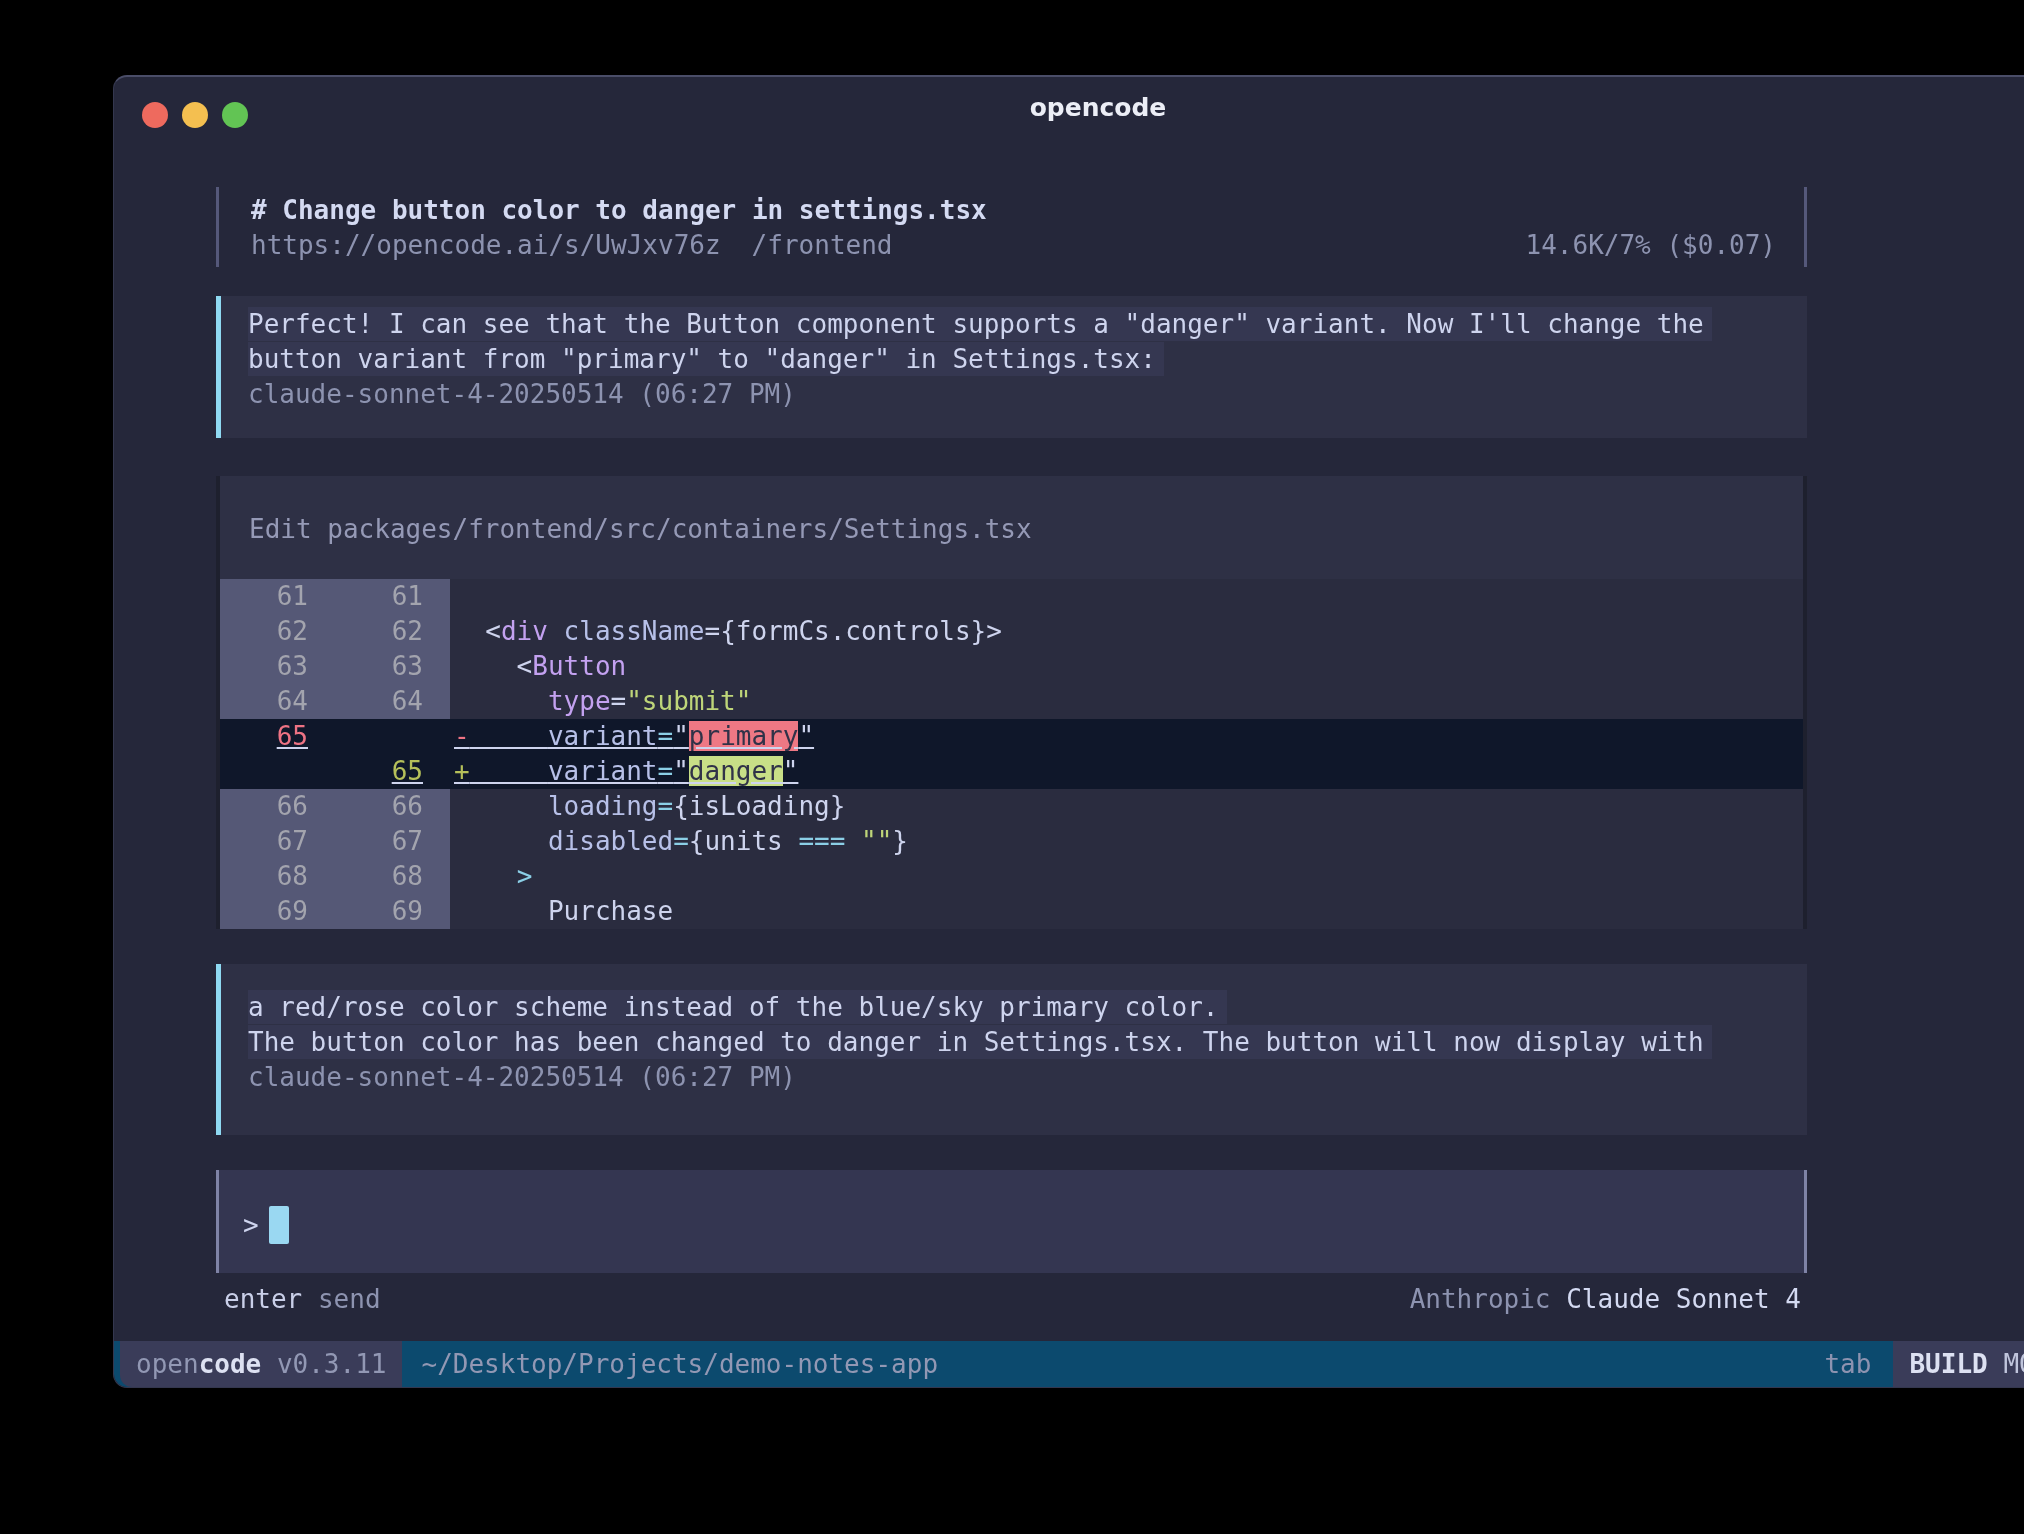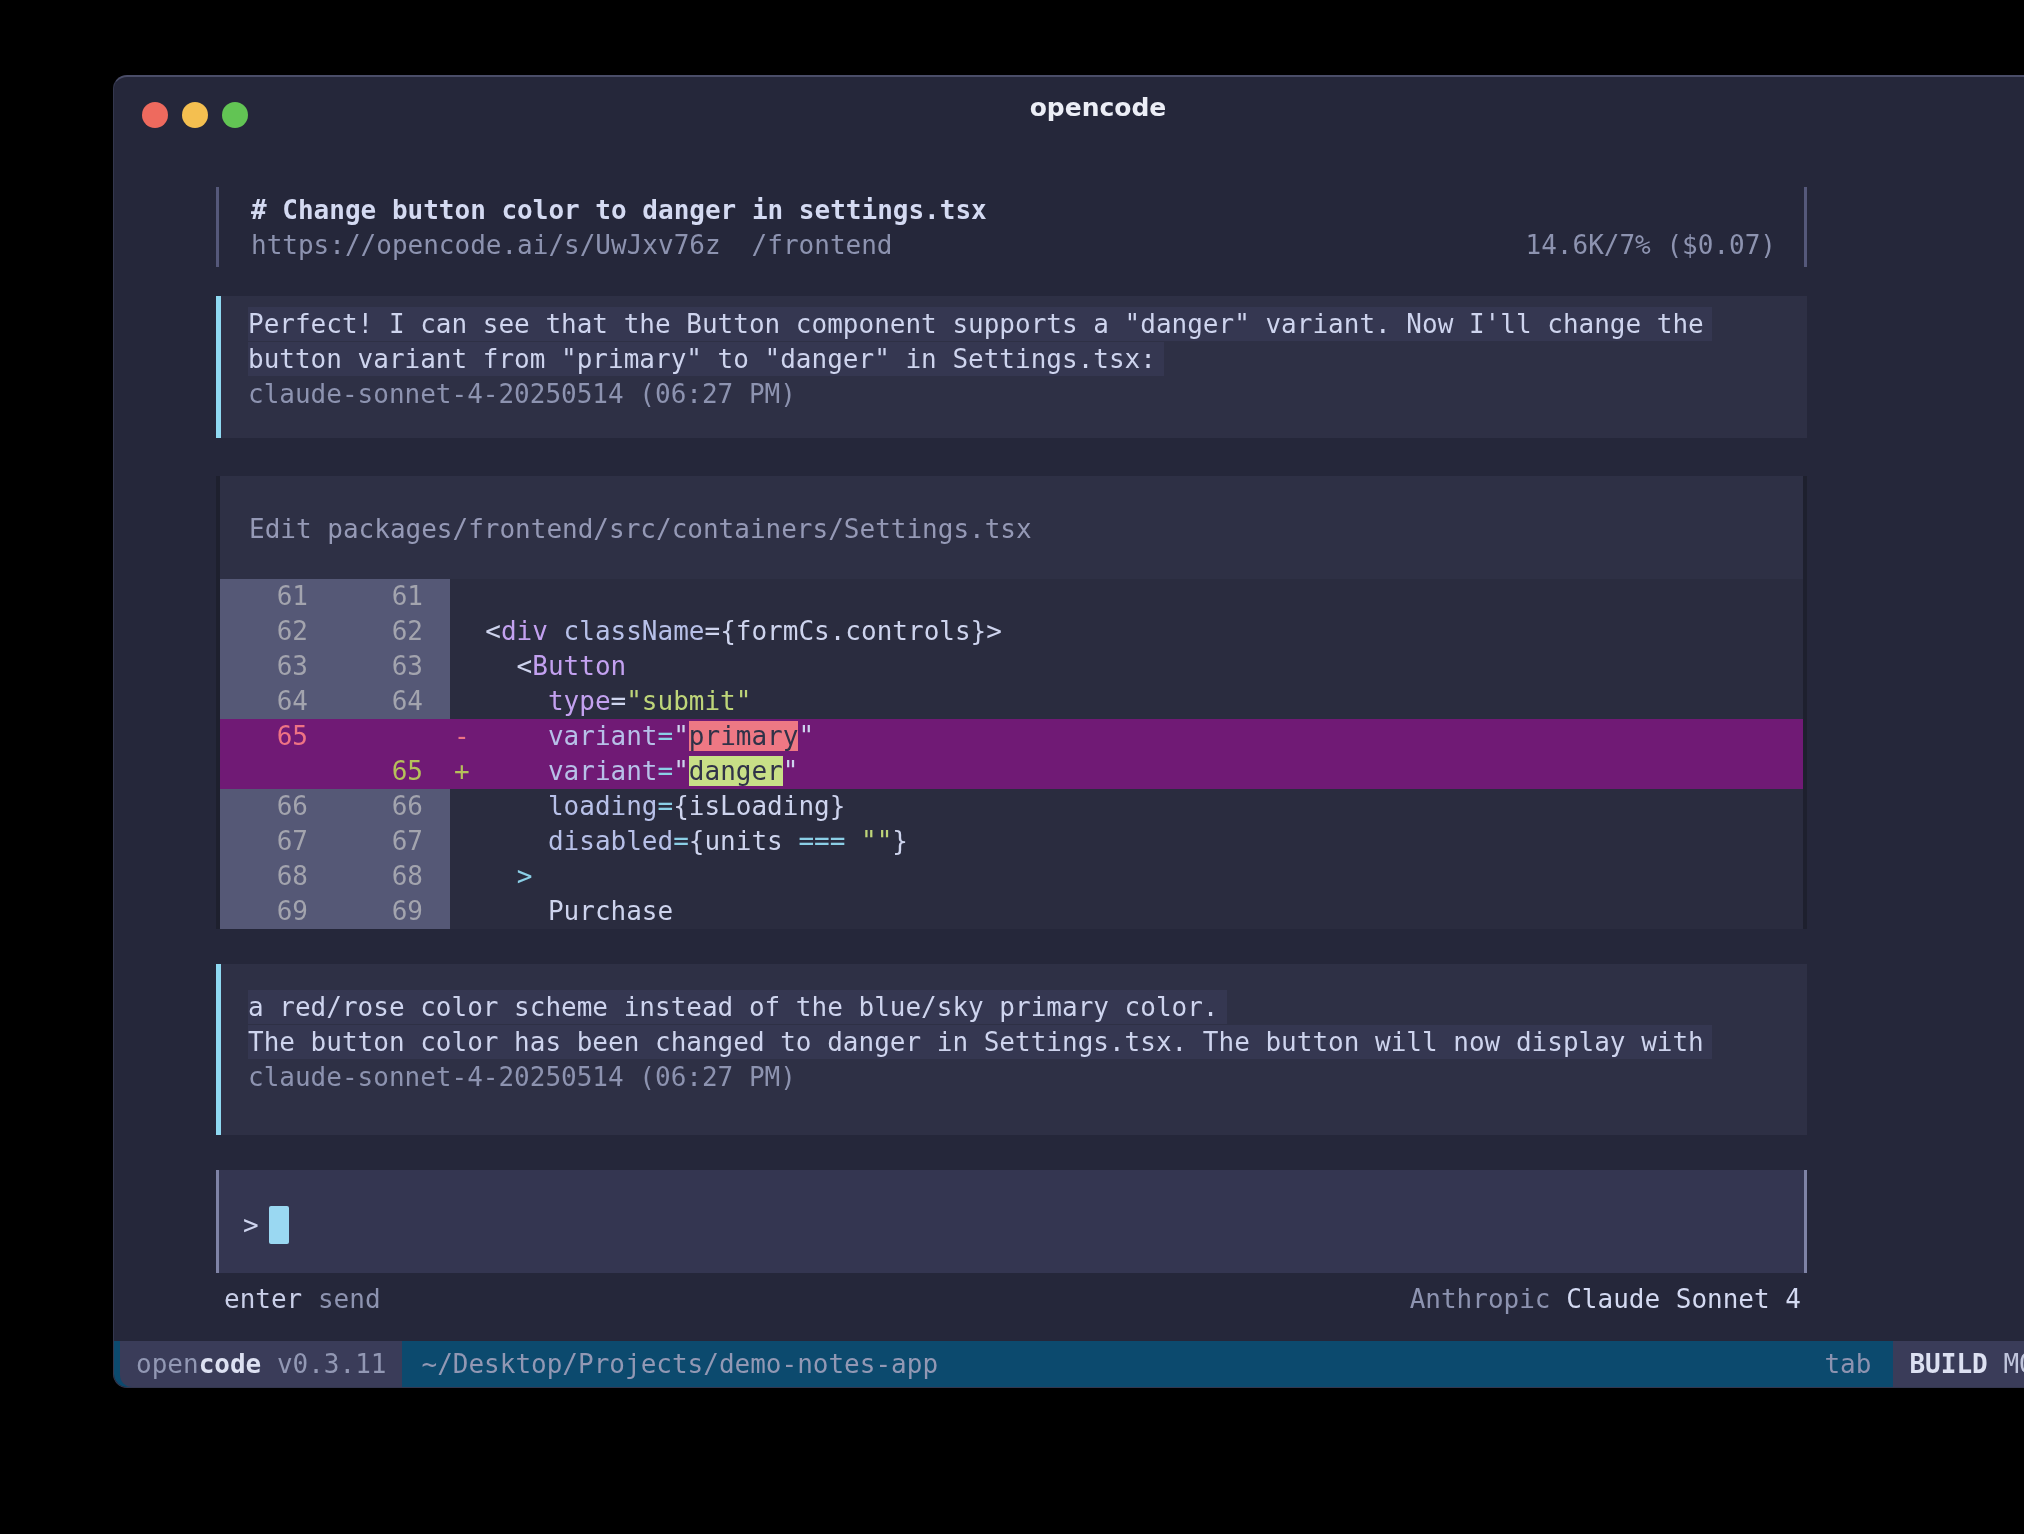--- a/index.html
+++ b/index.html
@@ -53,21 +53,21 @@
   
   .edit-block {
     margin-top:38px; height:453px; background:#2e3045;
     border-left:4px solid #1e202e; border-right:4px solid #1e202e;
   }
   .edit-title { padding:40px 0 37px 29px; line-height:26px; color:#9599b6; }
   .diff { background:#2a2c3f; }
   .diff-row { display:flex; height:35px; line-height:35px; white-space:pre; }
   .diff-row .gut { flex:0 0 115px; text-align:right; padding-right:27px; }
   .diff-row.ctx .gut { background:#555876; color:#a3a4ae; }
-  .diff-row.del, .diff-row.add { background:#701a75; }
+  .diff-row.del, .diff-row.add { background:#0f172a;text-decoration:underline; }
   .diff-row.del .gut.old { color:#ee7384; }
   .diff-row.add .gut.new { color:#b6c05a; }
   .diff-row .code { margin-left:4px; }
 
   .c-plain { color:#ced4ee; }
   .c-tag   { color:#c3a1f0; }
   .c-attr  { color:#b7c0e8; }
   .c-str   { color:#bed579; }
   .c-cyan  { color:#8bcfe6; }
   .c-del   { color:#ee7384; }

